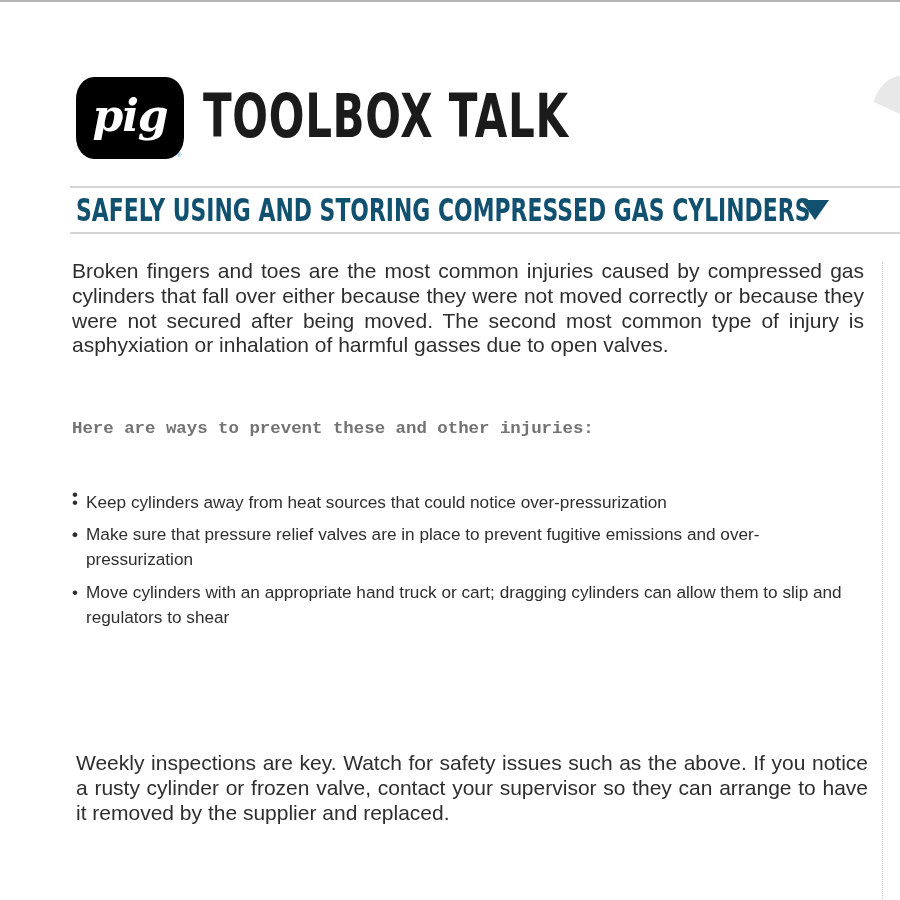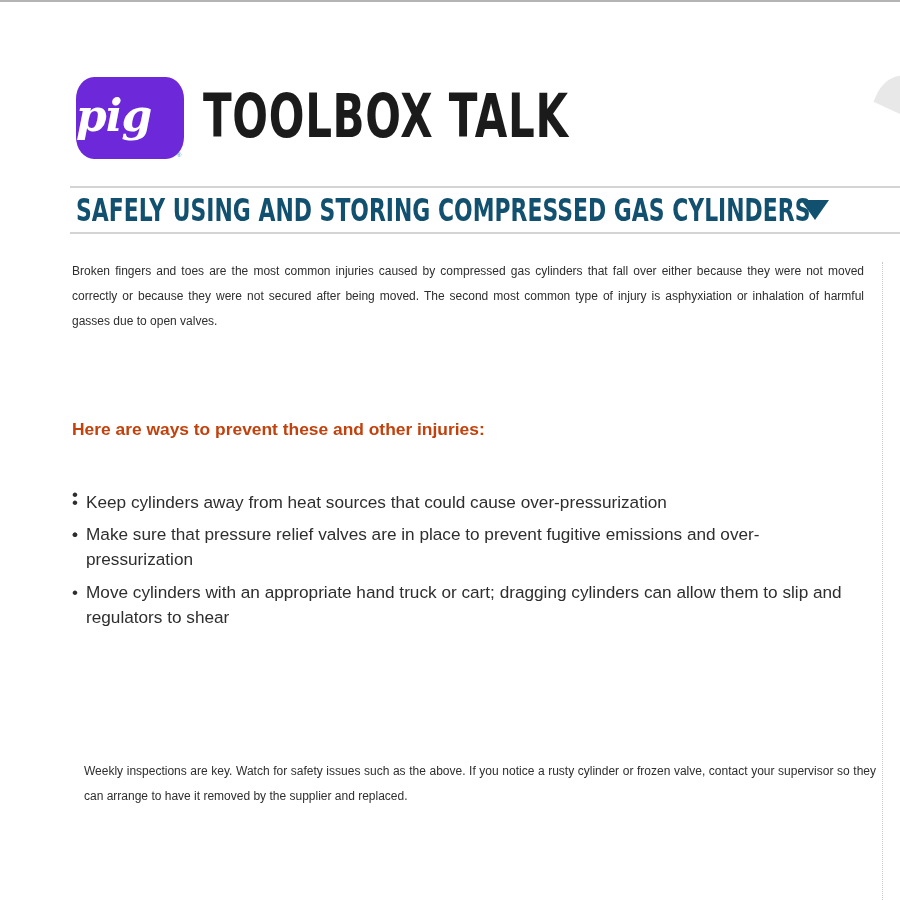--- a/index.html
+++ b/index.html
@@ -9,22 +9,22 @@
     font-family: "Liberation Sans", "DejaVu Sans", sans-serif;
     color: #2b2b2b;
   }
   .top-border { position: absolute; left: 0; top: 0; width: 900px; height: 2px; background: #b4b4b4; }
   .corner-shape {
     position: absolute; left: 880px; top: 72px; width: 40px; height: 40px;
     background: #e8e8e8; border-radius: 30px 0 0 0; transform: rotate(25deg);
   }
   .logo {
     position: absolute; left: 76px; top: 77px; width: 108px; height: 82px;
-    background: #6d28d9; border-radius: 18px / 22px;
-    display: flex; align-items: center; justify-content: flex-start;
+    background: #000000; border-radius: 18px / 22px;
+    display: flex; align-items: center; justify-content: center;
   }
   .logo-text {
     font-family: "DejaVu Serif", serif; font-weight: bold; font-size: 44px;
     color: #ffffff; letter-spacing: -1px; margin-top: -6px; font-style: italic;
   }
   .logo-reg {
     position: absolute; left: 177px; top: 152px; font-size: 6px; color: #2b95cf;
   }
   .title {
     position: absolute; left: 203px; top: 84px;
@@ -46,28 +46,28 @@
     position: absolute; left: 801px; top: 200px; width: 0; height: 0;
     border-left: 14px solid transparent; border-right: 14px solid transparent;
     border-top: 20px solid #12506f;
   }
   .dotted-line {
     position: absolute; left: 882px; top: 262px; height: 640px; width: 0;
     border-left: 1px dotted #c9c9c9;
   }
   .para {
     position: absolute; left: 72px; width: 792px;
-    font-size: 12px; line-height: 24.8px; color: #2e2e2e;
+    font-size: 21px; line-height: 24.8px; color: #2e2e2e;
     text-align: justify; text-align-last: left;
   }
   .p1 { top: 259px; }
   .p3 { top: 747px; }
   .subhead {
     position: absolute; left: 72px; top: 417px;
-    font-weight: bold; font-size: 17.4px; line-height: 24px; color: #c2410c;
+    font-weight: bold; font-size: 17.4px; line-height: 24px; color: #737373; font-family: Liberation Mono, monospace;
   }
   .bullets {
     position: absolute; left: 72px; top: 482px; width: 810px;
     list-style: none; margin: 0; padding: 0;
   }
   .bullets li {
     position: relative; padding-left: 14px;
     font-size: 17.2px; line-height: 25px; color: #2e2e2e; margin-bottom: 7.5px;
   }
   .bullet-dot {
@@ -93,19 +93,19 @@
 <div class="rule r2"></div>
 
 <div class="dotted-line"></div>
 
 <p class="para p1" style="margin:0">Broken fingers and toes are the most common injuries caused by compressed gas cylinders that fall over either because they were not moved correctly or because they were not secured after being moved. The second most common type of injury is asphyxiation or inhalation of harmful gasses due to open valves.</p>
 
 <div class="subhead">Here are ways to prevent these and other injuries:</div>
 
 <ul class="bullets">
   <li><span class="bullet-dot">•</span></li>
-  <li><span class="bullet-dot">•</span><span>Keep cylinders away from heat sources that could cause over-pressurization</span></li>
+  <li><span class="bullet-dot">•</span><span>Keep cylinders away from heat sources that could notice over-pressurization</span></li>
   <li><span class="bullet-dot">•</span></li>
   <li style="width:700px"><span class="bullet-dot">•</span><span>Make sure that pressure relief valves are in place to prevent fugitive emissions and over-pressurization</span></li>
   <li style="width:790px"><span class="bullet-dot">•</span><span>Move cylinders with an appropriate hand truck or cart; dragging cylinders can allow them to slip and regulators to shear</span></li>
 </ul>
 
-<p class="para p3" style="margin:12px">Weekly inspections are key. Watch for safety issues such as the above. If you notice a rusty cylinder or frozen valve, contact your supervisor so they can arrange to have it removed by the supplier and replaced.</p>
+<p class="para p3" style="margin:4px">Weekly inspections are key. Watch for safety issues such as the above. If you notice a rusty cylinder or frozen valve, contact your supervisor so they can arrange to have it removed by the supplier and replaced.</p>
 
 </body></html>

